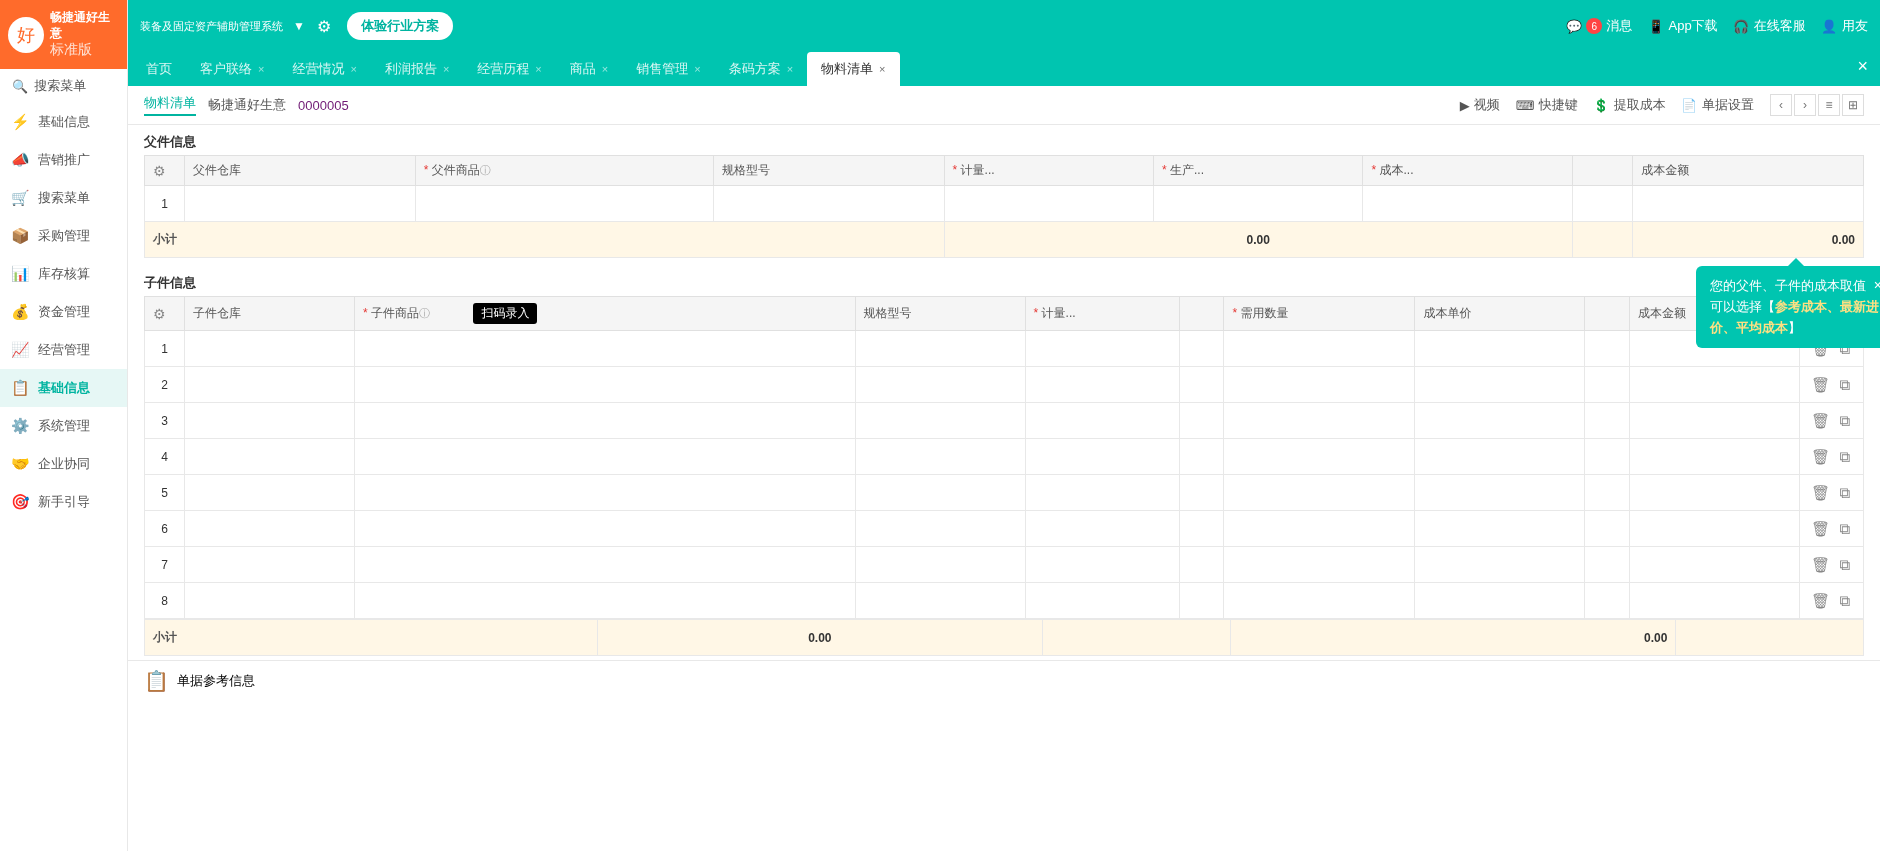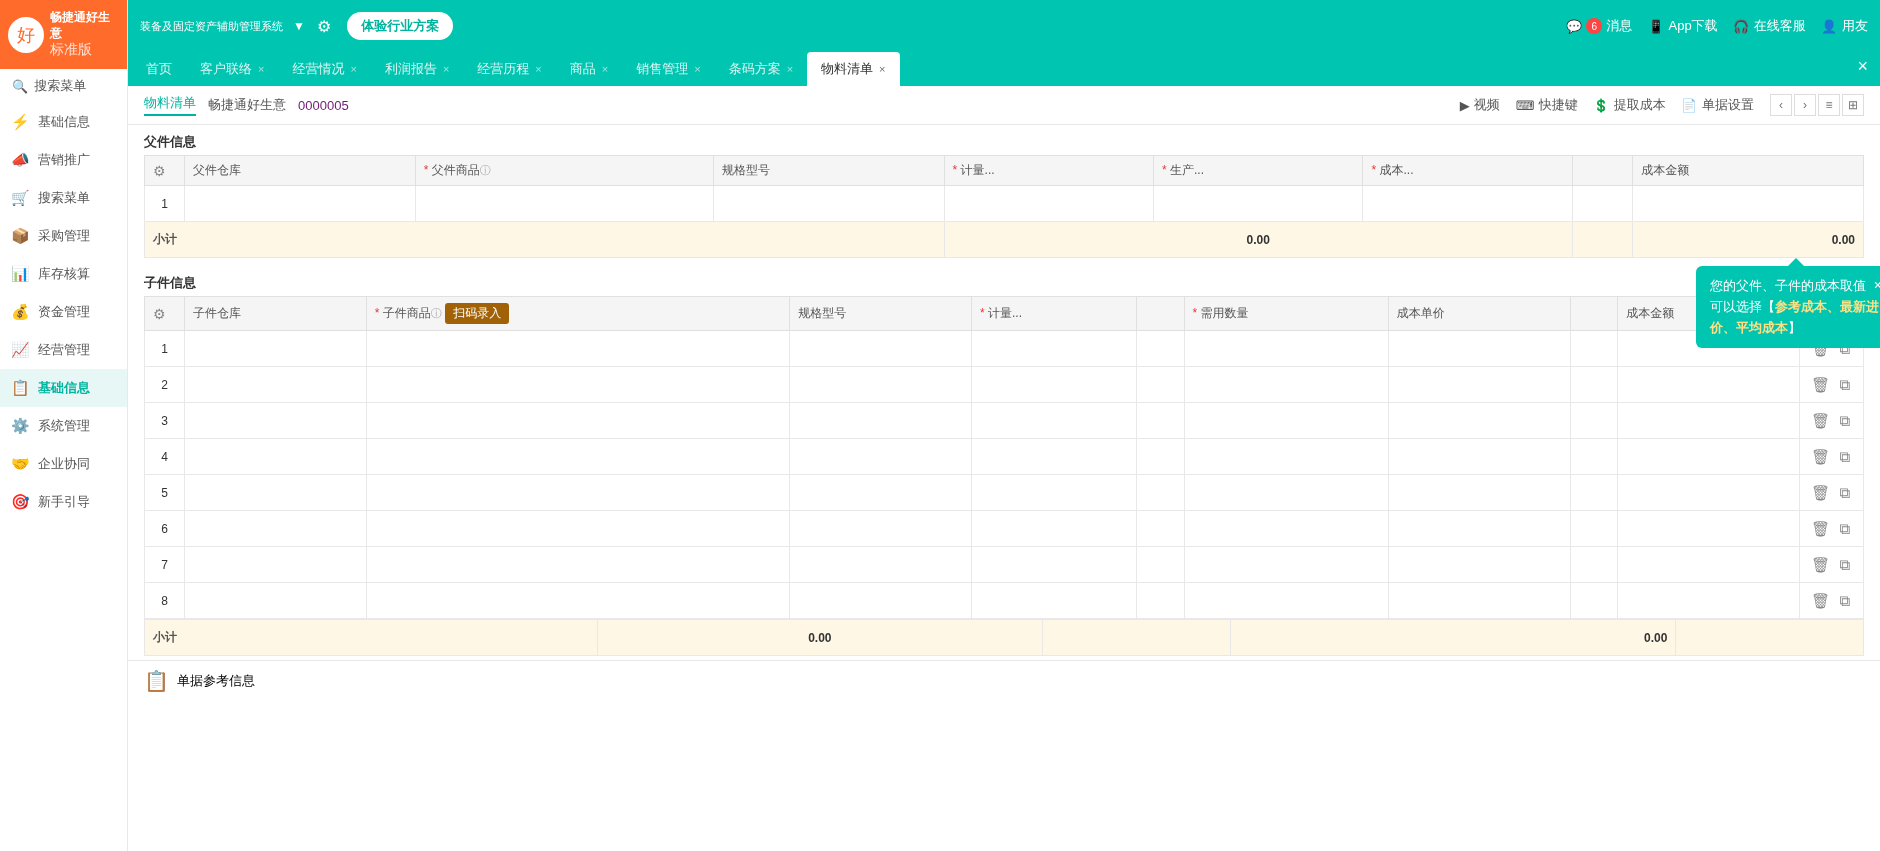--- a/index.html
+++ b/index.html
@@ -56,21 +56,21 @@
     .data-table { width: 100%; border-collapse: collapse; font-size: 12px; }
     .data-table th { background: #f5f5f5; border: 1px solid #e0e0e0; padding: 6px 8px; text-align: left; color: #555; font-weight: normal; white-space: nowrap; }
     .data-table td { border: 1px solid #e8e8e8; padding: 6px 8px; color: #333; height: 36px; }
     .th-required { color: #e53935; }
     .subtotal-row td { background: #fff7e6; font-weight: bold; color: #333; }
     .subtotal-label { color: #555; }
     .settings-icon { color: #888; font-size: 14px; cursor: pointer; }
     .col-num { width: 40px; text-align: center; color: #888; }
     .col-actions { width: 64px; }
     .action-btn { background: none; border: none; cursor: pointer; color: #888; font-size: 15px; padding: 2px 3px; }
-    .scan-btn { background: #a16207; color: #fff; border: none; border-radius: 3px; padding: 2px 8px; font-size: 12px; cursor: pointer; }
+    .scan-btn { background: #000000; color: #fff; border: none; border-radius: 3px; padding: 2px 8px; font-size: 12px; cursor: pointer; margin-left: 40px; }
 
     
     .tooltip-box { position: absolute; top: 120px; right: 30px; background: #00c5b0; color: #fff; border-radius: 6px; padding: 10px 14px; font-size: 13px; max-width: 200px; line-height: 1.6; z-index: 100; }
     .tooltip-box::before { content: ''; position: absolute; top: -8px; left: 50%; transform: translateX(-50%); border-width: 0 8px 8px 8px; border-style: solid; border-color: transparent transparent #00c5b0 transparent; }
     .tooltip-close { float: right; cursor: pointer; font-size: 14px; margin-left: 6px; margin-top: -2px; }
     .tooltip-highlight { color: #ffe082; font-weight: bold; }
 
     
     .bottom-section { margin-top: 4px; padding: 8px 16px; display: flex; align-items: center; gap: 8px; background: #fff; border-top: 1px solid #e8e8e8; }
     .bottom-icon { font-size: 20px; color: #00b4a0; cursor: pointer; }

